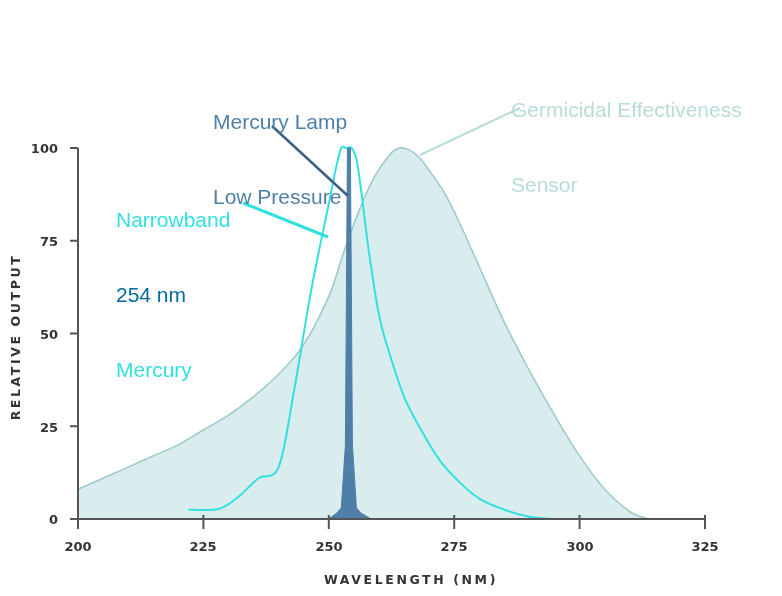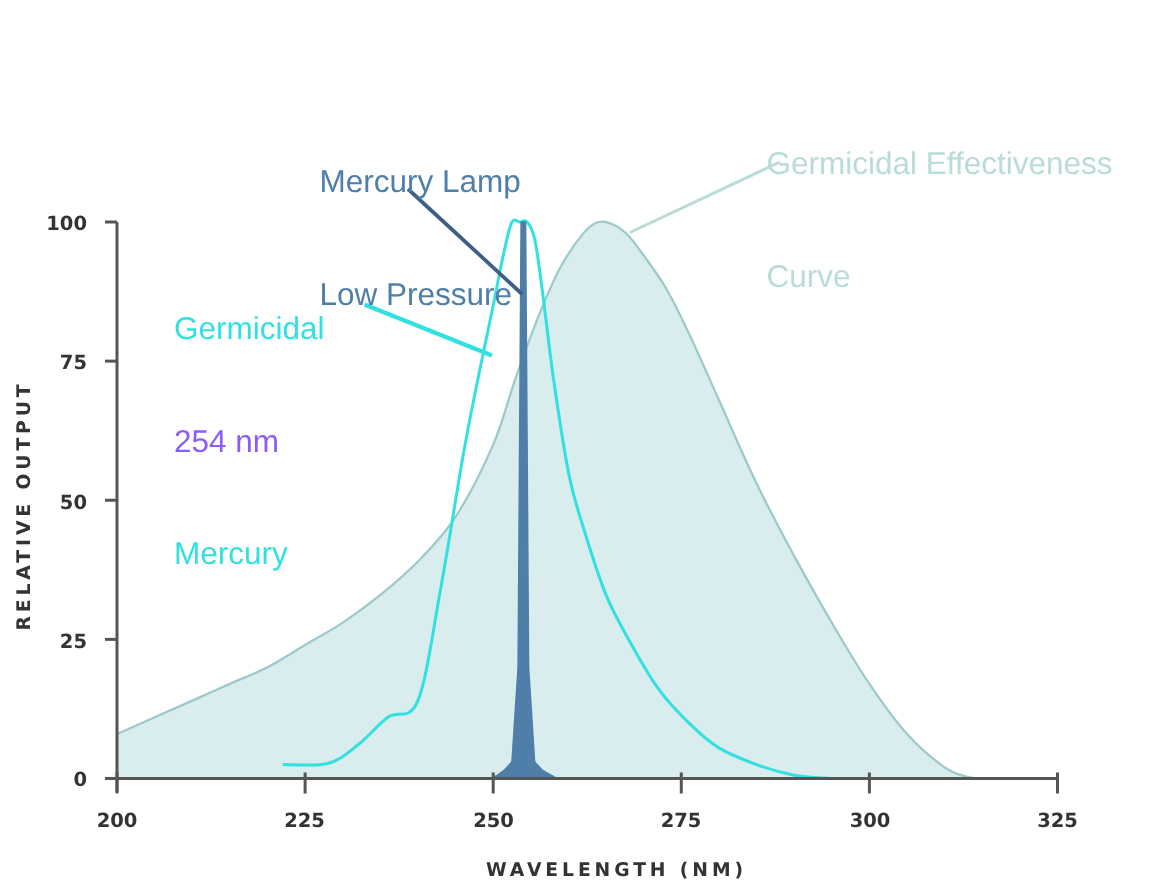--- a/index.html
+++ b/index.html
@@ -53,23 +53,23 @@
   <text class="axis-title" x="411" y="584" text-anchor="middle">WAVELENGTH (NM)</text>
   <text class="axis-title" x="0" y="0" text-anchor="middle" transform="translate(20,337) rotate(-90)">RELATIVE OUTPUT</text>
 
   <line x1="420" y1="155" x2="520" y2="108" stroke="#b8dcd8" stroke-width="2"></line>
   <line x1="272" y1="126" x2="348" y2="196" stroke="#3d5f86" stroke-width="2.5"></line>
   <line x1="243" y1="203" x2="328" y2="237" stroke="#33e0e0" stroke-width="3"></line>
 </svg>
 
 <div class="ann" style="left:511px; top:47px;">
   <div style="color:#b8dcd8">Germicidal Effectiveness</div>
-  <div style="color:#b8dcd8">Curve</div>
+  <div style="color:#b8dcd8">Sensor</div>
 </div>
 <div class="ann" style="left:213px; top:59px;">
   <div style="color:#4f7fa8">Mercury Lamp</div>
   <div style="color:#4f7fa8">Low Pressure</div>
 </div>
 <div class="ann" style="left:116px; top:157px;">
-  <div style="color:#33e0e0">Germicidal</div>
-  <div style="color:#8b5cf6">254 nm</div>
+  <div style="color:#33e0e0">Narrowband</div>
+  <div style="color:#0369a1">254 nm</div>
   <div style="color:#33e0e0">Mercury</div>
 </div>
 
 </body></html>

